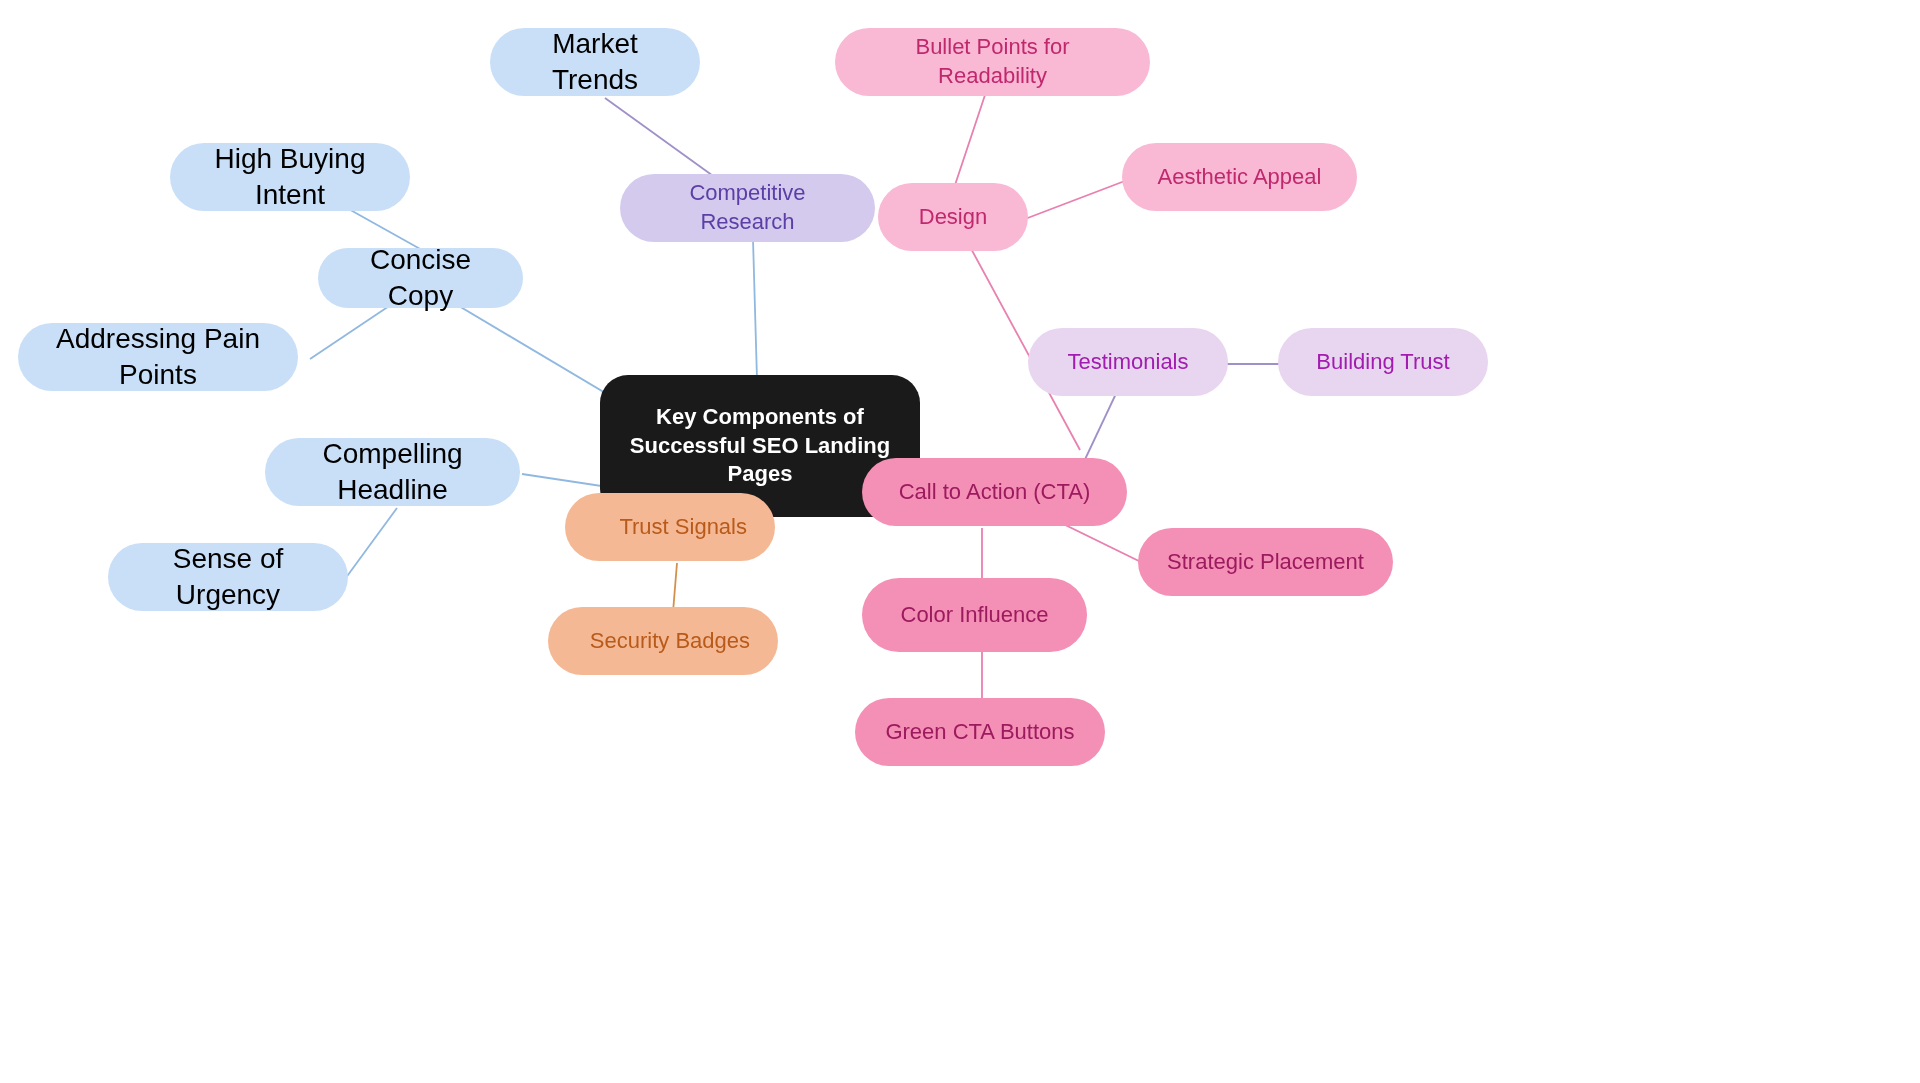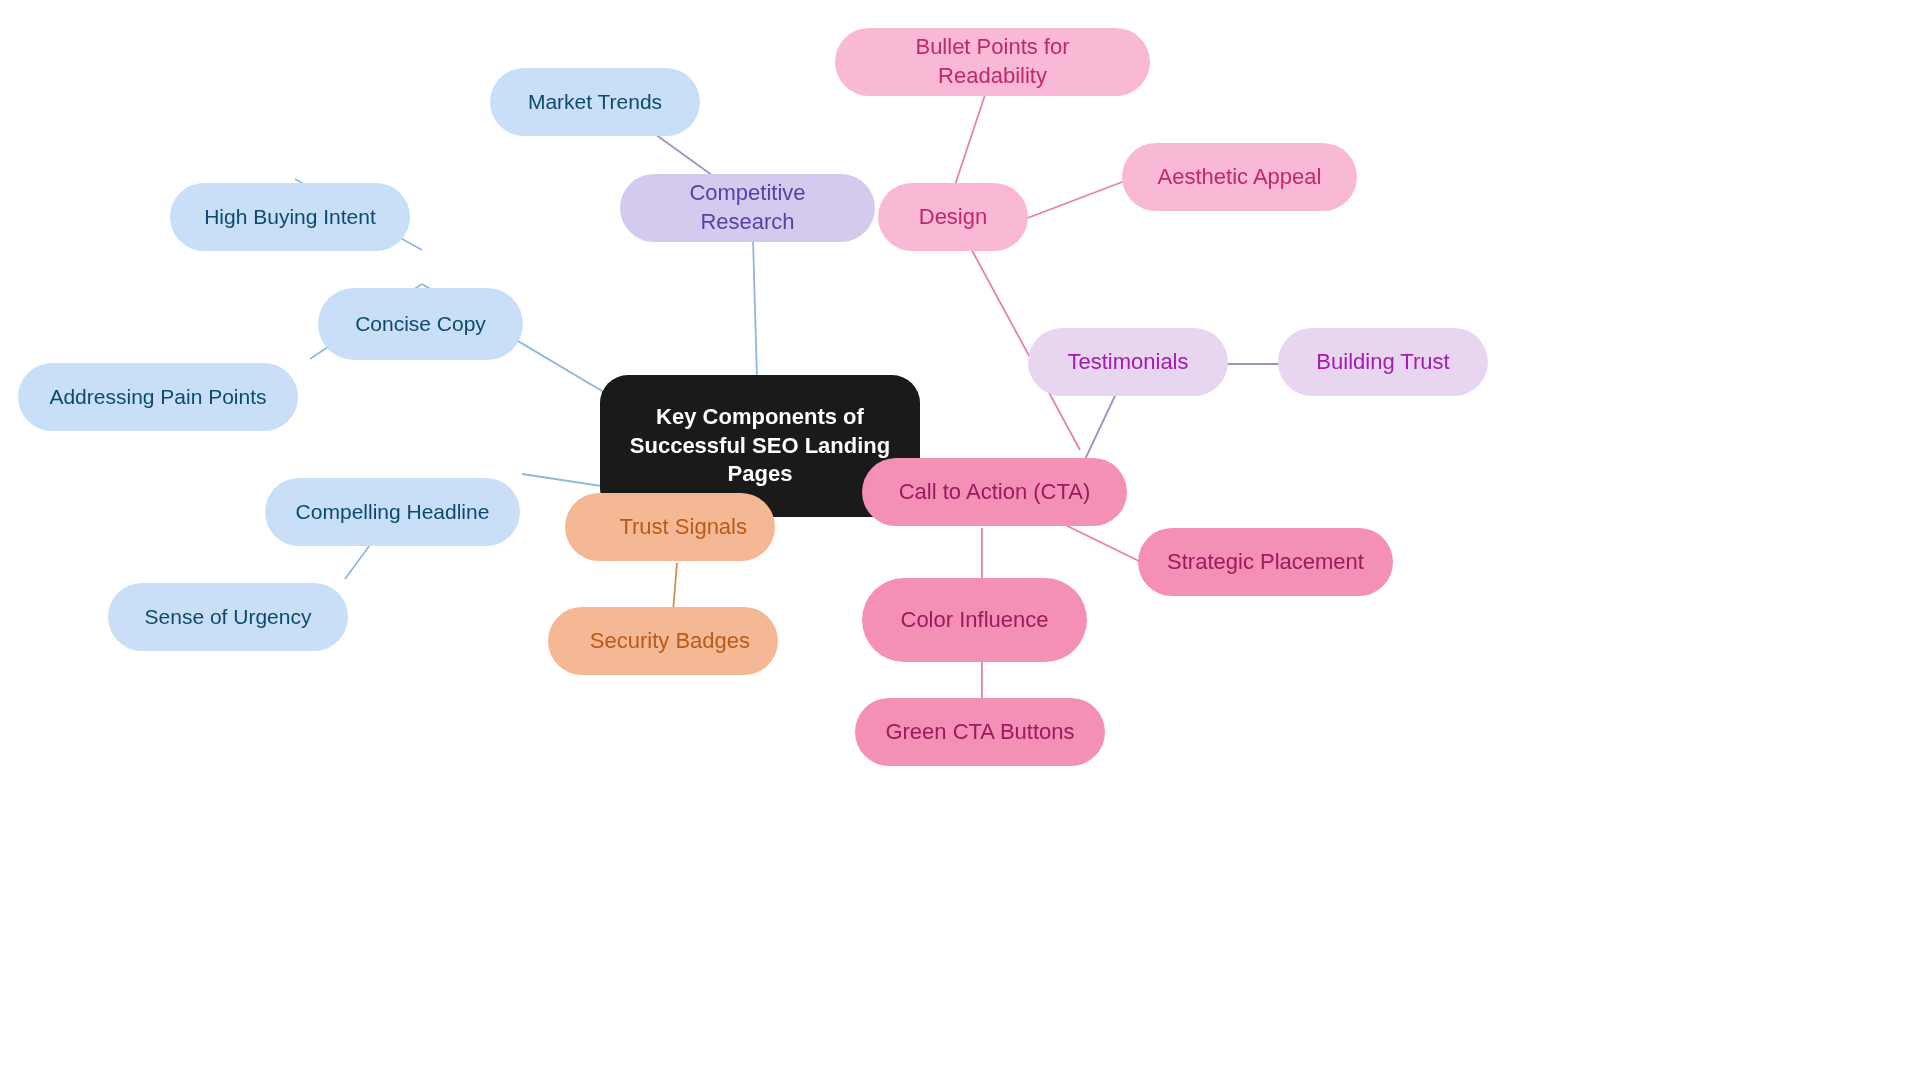--- a/index.html
+++ b/index.html
@@ -35,23 +35,22 @@
       background: #1a1a1a;
       color: #ffffff;
       font-size: 22px;
       font-weight: 600;
       border-radius: 28px;
       width: 320px;
       height: 110px;
     }
     .node-blue {
       background: #c8dff7;
-      color: #0c4a6e;
-      font-size: 21px;
-      margin-top: 40px;
+      color: #000000;
+      font-size: 28px;
     }
     .node-purple {
       background: #d4caee;
       color: #5b3fa6;
       font-size: 22px;
     }
     .node-pink {
       background: #f9b8d4;
       color: #c0286e;
       font-size: 22px;
@@ -125,21 +124,21 @@
 </div>
 
 <div class="node node-purple" style="left: 620px; top: 174px; width: 255px; height: 68px;">
   <span>Competitive Research</span>
 </div>
 
 <div class="node node-blue" style="left: 170px; top: 143px; width: 240px; height: 68px;">
   <span>High Buying Intent</span>
 </div>
 
-<div class="node node-blue" style="left: 318px; top: 248px; width: 205px; height: 72px;">
+<div class="node node-blue" style="left: 318px; top: 248px; width: 205px; height: 60px;">
   <span>Concise Copy</span>
 </div>
 
 <div class="node node-blue" style="left: 18px; top: 323px; width: 280px; height: 68px;">
   <span>Addressing Pain Points</span>
 </div>
 
 <div class="node node-blue" style="left: 265px; top: 438px; width: 255px; height: 68px;">
   <span>Compelling Headline</span>
 </div>
@@ -177,19 +176,19 @@
 </div>
 
 <div class="node node-deep-pink" style="left: 862px; top: 458px; width: 265px; height: 68px;">
   <span>Call to Action (CTA)</span>
 </div>
 
 <div class="node node-deep-pink" style="left: 1138px; top: 528px; width: 255px; height: 68px;">
   <span>Strategic Placement</span>
 </div>
 
-<div class="node node-deep-pink" style="left: 862px; top: 578px; width: 225px; height: 84px;">
+<div class="node node-deep-pink" style="left: 862px; top: 578px; width: 225px; height: 74px;">
   <span>Color Influence</span>
 </div>
 
 <div class="node node-deep-pink" style="left: 855px; top: 698px; width: 250px; height: 68px;">
   <span>Green CTA Buttons</span>
 </div>
 
 </body></html>

